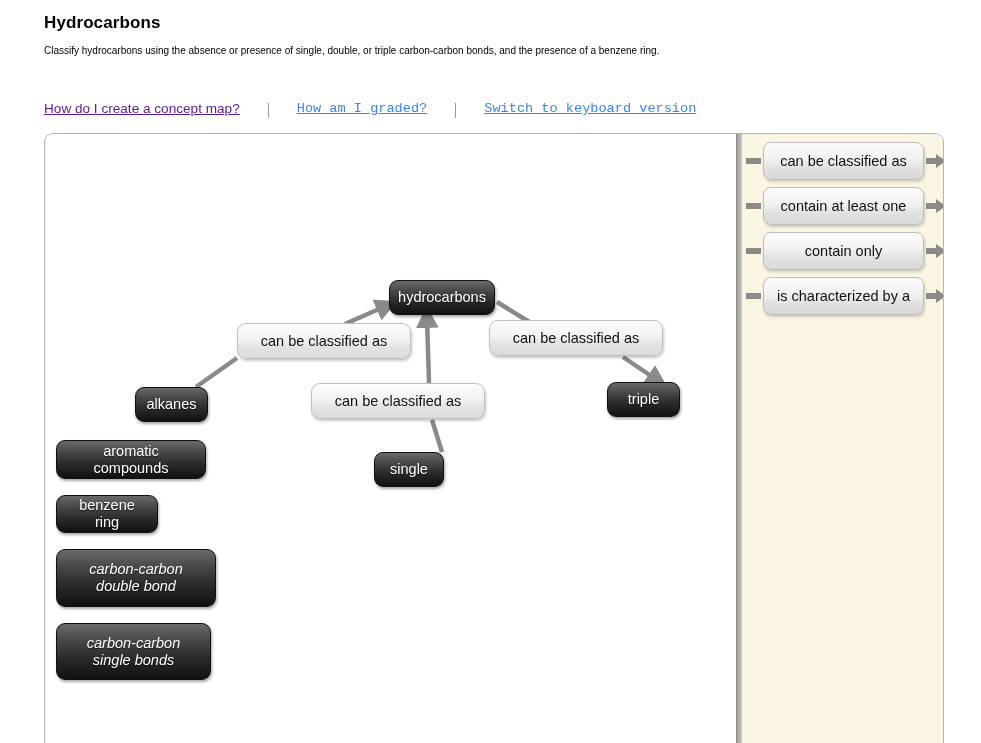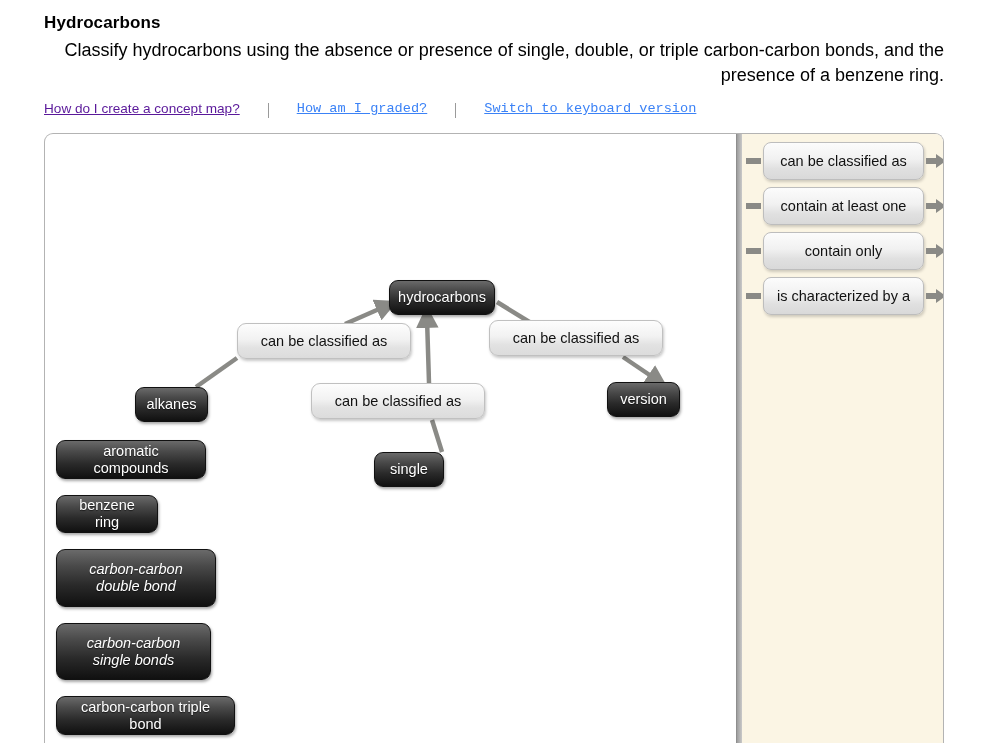--- a/index.html
+++ b/index.html
@@ -23,23 +23,22 @@
     top: 2px;
     font-size: 17px;
     font-weight: bold;
     letter-spacing: 0.1px;
   }
   #page-description {
     position: absolute;
     left: 44px;
     top: 38px;
     width: 900px;
-    font-size: 18px;
+    font-size: 10px;
     line-height: 25px;
-    text-align: right;
   }
   #links-bar {
     position: absolute;
     left: 44px;
     top: 101px;
     font-size: 13.6px;
     display: flex;
     align-items: center;
     gap: 16px;
   }
@@ -223,33 +222,32 @@
   <div class="node node-concept" style="left:344px;top:146px;width:106px;height:35px;">hydrocarbons</div>
 
   <div class="node node-phrase" style="left:192px;top:189px;width:174px;height:36px;">can be classified as</div>
 
   <div class="node node-phrase" style="left:444px;top:186px;width:174px;height:36px;">can be classified as</div>
 
   <div class="node node-phrase" style="left:266px;top:249px;width:174px;height:36px;">can be classified as</div>
 
   <div class="node node-concept" style="left:90px;top:253px;width:73px;height:35px;">alkanes</div>
 
-  <div class="node node-concept" style="left:562px;top:248px;width:73px;height:35px;">version</div>
+  <div class="node node-concept" style="left:562px;top:248px;width:73px;height:35px;">triple</div>
 
   <div class="node node-concept" style="left:329px;top:318px;width:70px;height:35px;">single</div>
 
   <div class="node node-concept" style="left:11px;top:306px;width:150px;height:39px;">aromatic compounds</div>
 
   <div class="node node-concept" style="left:11px;top:361px;width:102px;height:38px;">benzene ring</div>
 
   <div class="node node-concept" style="left:11px;top:415px;width:160px;height:58px;font-style:italic;">carbon-carbon double bond</div>
 
   <div class="node node-concept" style="left:11px;top:489px;width:155px;height:57px;font-style:italic;">carbon-carbon single bonds</div>
 
-  <div class="node node-concept" style="left:11px;top:562px;width:179px;height:39px;">carbon-carbon triple bond</div>
 
   <div id="phrase-panel">
     <div id="panel-scroll-gutter"></div>
 
     <div class="phrase-row" style="top:9px;">
       <span class="phrase-stub"></span>
       <span class="palette-phrase">can be classified as</span>
       <span class="phrase-arrow"></span>
     </div>
 

